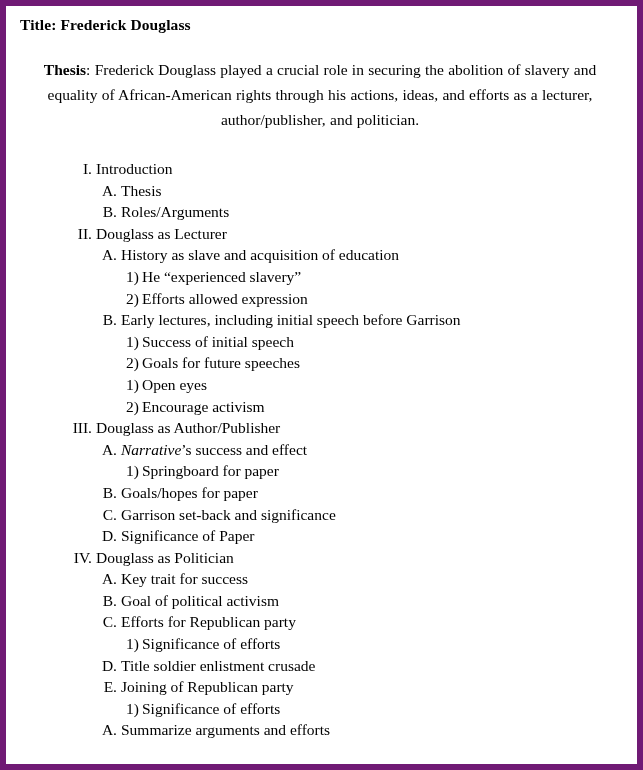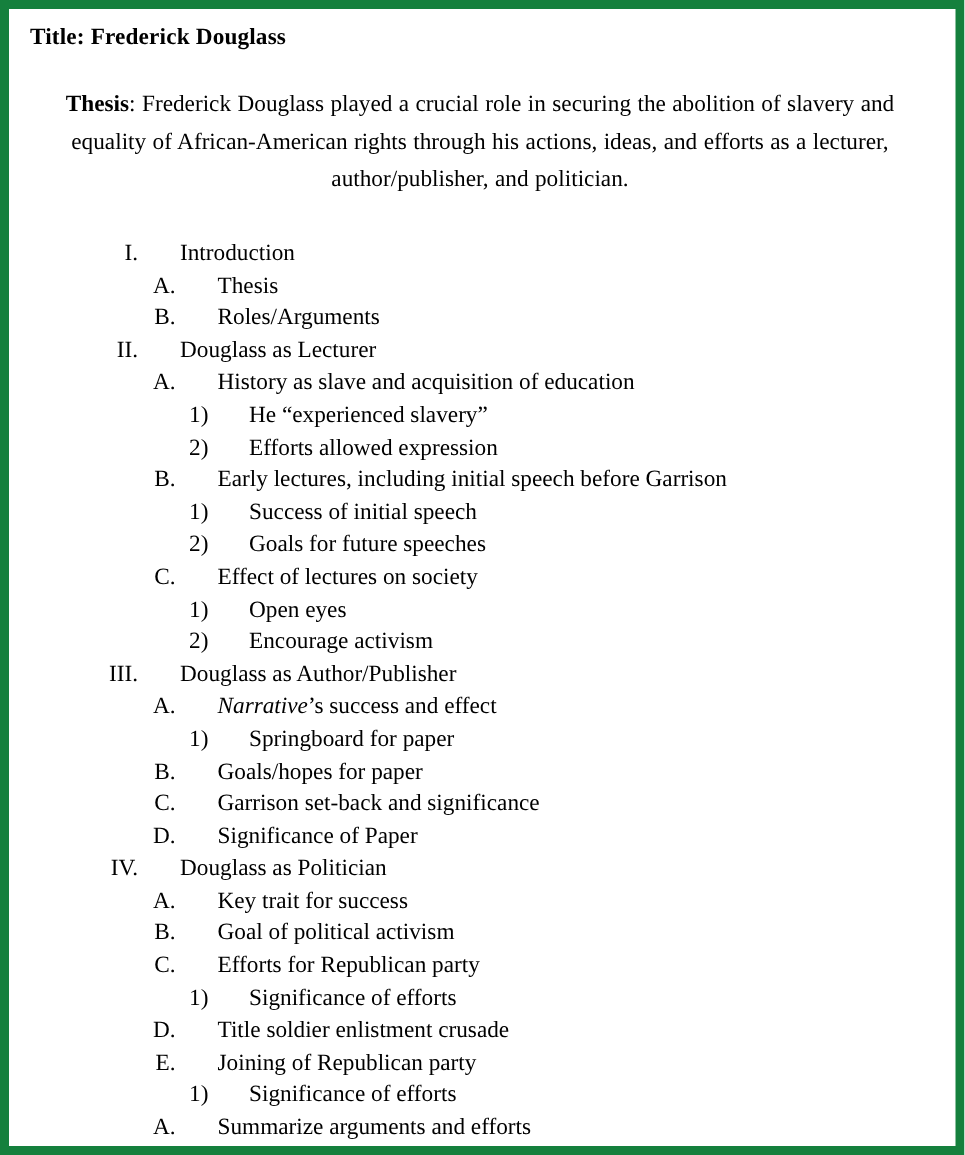--- a/index.html
+++ b/index.html
@@ -11,21 +11,21 @@
   body {
     font-family: "Liberation Serif", "DejaVu Serif", serif;
   }
 
   #page {
     position: relative;
     width: 643px;
     height: 770px;
     box-sizing: border-box;
     background: #ffffff;
-    border: 6px solid #15803d;
+    border: 6px solid #701a75;
     overflow: hidden;
   }
 
   .doc-body {
     position: relative;
     padding: 8px 14px 0 14px;
     box-sizing: border-box;
   }
 
   
@@ -86,21 +86,20 @@
   .lvl3 .marker {
     display: inline-block;
     width: 122px;
     text-align: right;
     padding-right: 3px;
     box-sizing: border-box;
   }
 
   .ol-text {
     display: inline;
-    margin-left: 24px;
   }
 
   .italic {
     font-style: italic;
   }
 
   
   .caret {
     display: inline-block;
     width: 1px;
@@ -124,21 +123,20 @@
         <div class="ol-row lvl1"><span class="marker">I.</span><span class="ol-text">Introduction</span></div>
         <div class="ol-row lvl2"><span class="marker">A.</span><span class="ol-text">Thesis</span></div>
         <div class="ol-row lvl2"><span class="marker">B.</span><span class="ol-text">Roles/Arguments</span></div>
         <div class="ol-row lvl1"><span class="marker">II.</span><span class="ol-text">Douglass as Lecturer</span></div>
         <div class="ol-row lvl2"><span class="marker">A.</span><span class="ol-text">History as slave and acquisition of education</span></div>
         <div class="ol-row lvl3"><span class="marker">1)</span><span class="ol-text">He “experienced slavery”</span></div>
         <div class="ol-row lvl3"><span class="marker">2)</span><span class="ol-text">Efforts allowed expression</span></div>
         <div class="ol-row lvl2"><span class="marker">B.</span><span class="ol-text">Early lectures, including initial speech before Garrison</span></div>
         <div class="ol-row lvl3"><span class="marker">1)</span><span class="ol-text">Success of initial speech</span></div>
         <div class="ol-row lvl3"><span class="marker">2)</span><span class="ol-text">Goals for future speeches</span></div>
-        <div class="ol-row lvl2"><span class="marker">C.</span><span class="ol-text">Effect of lectures on society</span></div>
         <div class="ol-row lvl3"><span class="marker">1)</span><span class="ol-text">Open eyes</span></div>
         <div class="ol-row lvl3"><span class="marker">2)</span><span class="ol-text">Encourage activism</span></div>
         <div class="ol-row lvl1"><span class="marker">III.</span><span class="ol-text">Douglass as Author/Publisher</span></div>
         <div class="ol-row lvl2"><span class="marker">A.</span><span class="ol-text"><span class="italic">Narrative</span><span>’s success and effect</span></span></div>
         <div class="ol-row lvl3"><span class="marker">1)</span><span class="ol-text">Springboard for paper</span></div>
         <div class="ol-row lvl2"><span class="marker">B.</span><span class="ol-text">Goals/hopes for paper</span></div>
         <div class="ol-row lvl2"><span class="marker">C.</span><span class="ol-text">Garrison set-back and significance</span></div>
         <div class="ol-row lvl2"><span class="marker">D.</span><span class="ol-text">Significance of Paper</span></div>
         <div class="ol-row lvl1"><span class="marker">IV.</span><span class="ol-text">Douglass as Politician</span></div>
         <div class="ol-row lvl2"><span class="marker">A.</span><span class="ol-text">Key trait for success</span></div>

